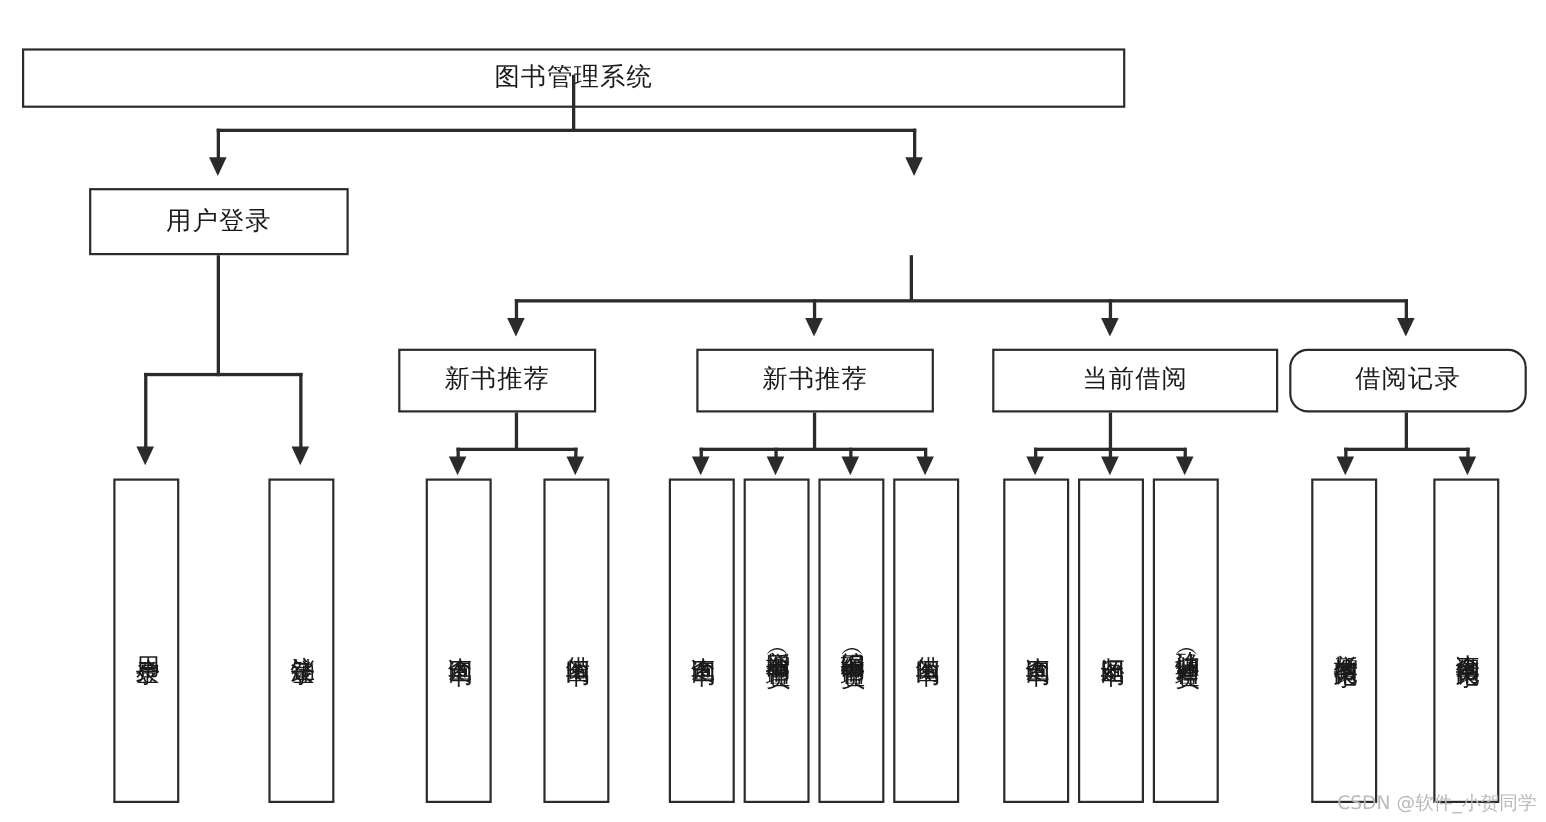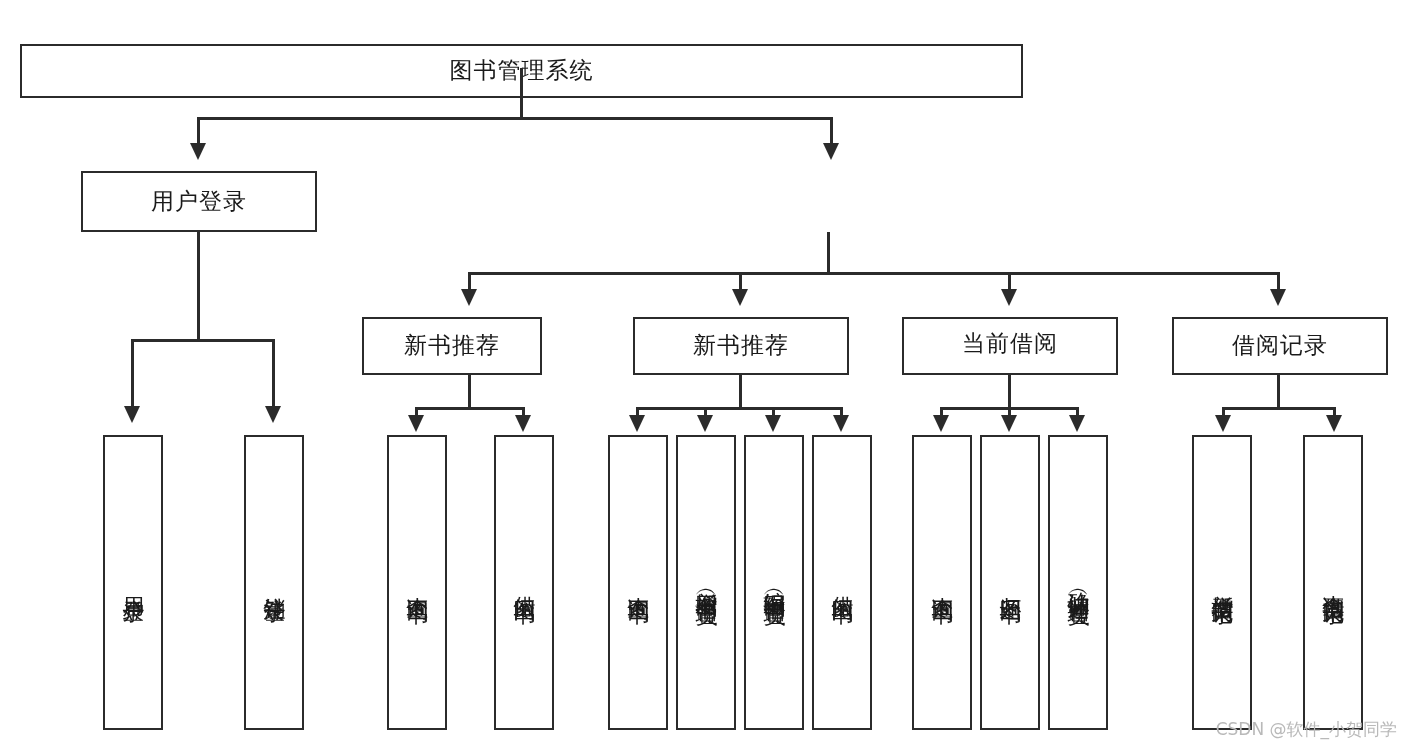--- a/index.html
+++ b/index.html
@@ -109,24 +109,24 @@
   <div class="arrow" style="left:1001px; top:289px;"></div>
   <div class="edge v" style="left:1277px; top:272px; width:3px; height:30px;"></div>
   <div class="arrow" style="left:1270px; top:289px;"></div>
 
   <div class="node h" style="left:362px; top:317px; width:180px; height:58px;">
     <span>新书推荐</span>
   </div>
   <div class="node h" style="left:633px; top:317px; width:216px; height:58px;">
     <span>新书推荐</span>
   </div>
-  <div class="node h" style="left:902px; top:317px; width:216px; height:58px;font-family:Liberation Mono, monospace;">
+  <div class="node h" style="left:902px; top:317px; width:260px; height:58px;">
     <span>当前借阅</span>
   </div>
-  <div class="node h" style="left:1172px; top:317px; width:216px; height:58px;">
+  <div class="node h" style="left:1172px; top:317px; width:216px; height:58px;border-radius:17px;">
     <span>借阅记录</span>
   </div>
 
   <div class="edge v" style="left:468px; top:375px; width:3px; height:35px;"></div>
   <div class="edge h" style="left:415px; top:407px; width:110px; height:3px;"></div>
   <div class="edge v" style="left:415px; top:407px; width:3px; height:12px;"></div>
   <div class="arrow" style="left:408px; top:415px;"></div>
   <div class="edge v" style="left:522px; top:407px; width:3px; height:12px;"></div>
   <div class="arrow" style="left:515px; top:415px;"></div>
 

